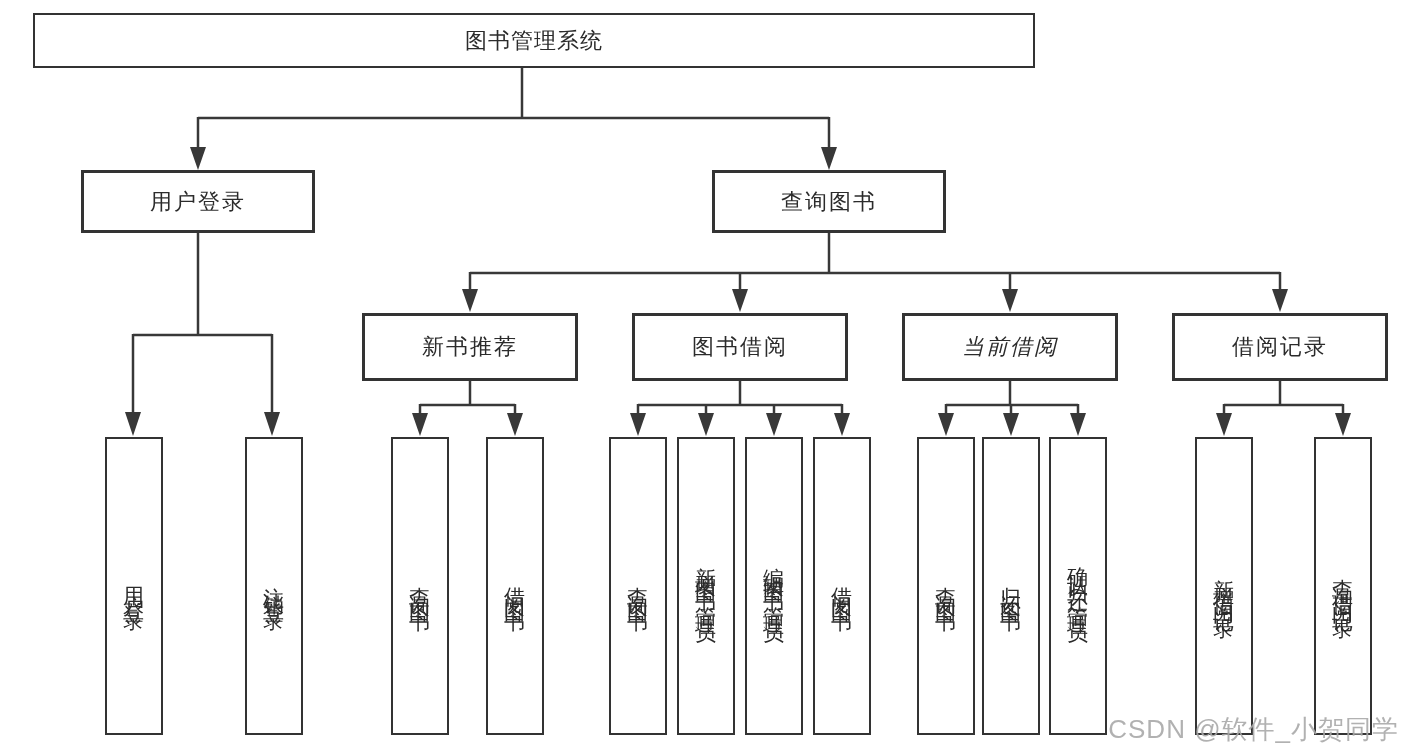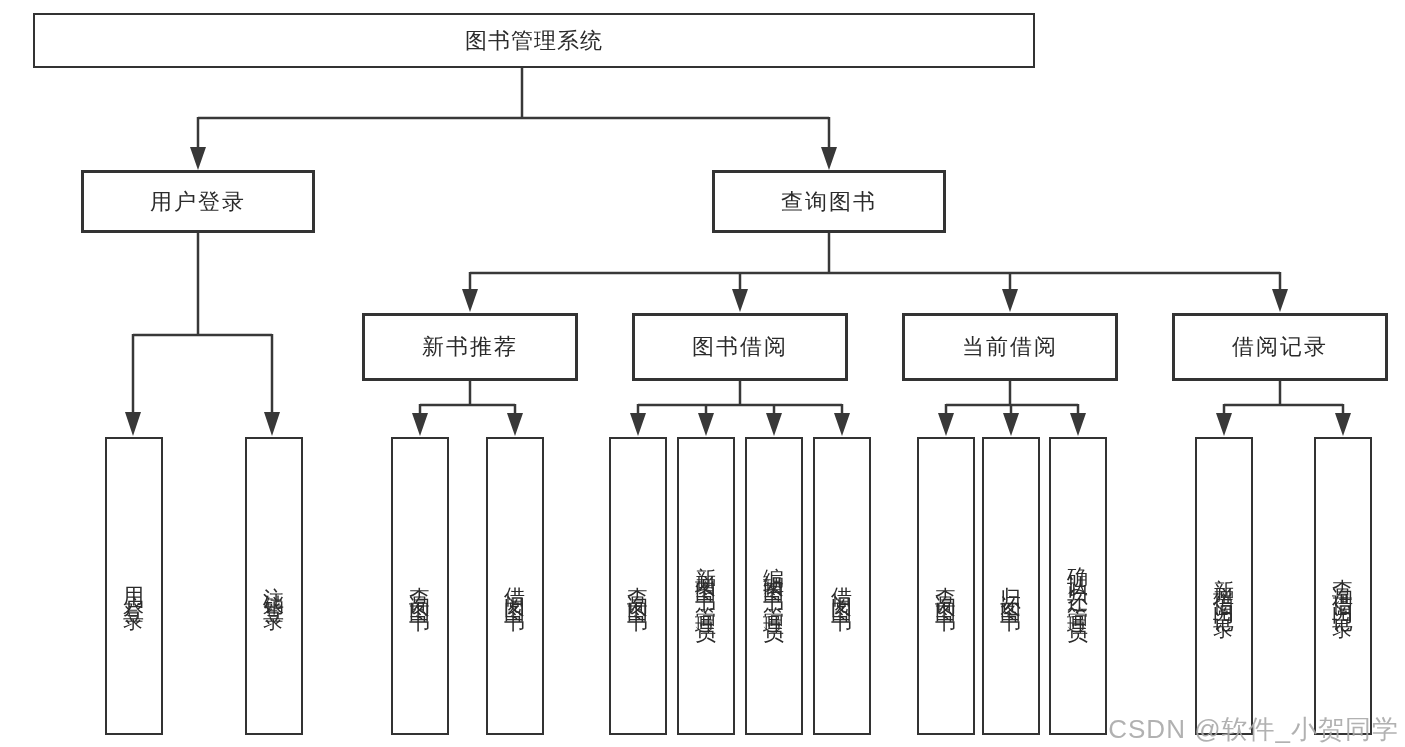--- a/index.html
+++ b/index.html
@@ -15,21 +15,21 @@
     display:flex; align-items:center; justify-content:center;
     white-space:nowrap;
   }
   .root  { left:21px;  top:13px;  width:1002px; height:55px; font-size:22px; border-width:2px; letter-spacing:1px;margin-left:12px; }
   .lvl2  { top:170px; width:234px; height:63px; font-size:22px; letter-spacing:2px; }
   .l2a   { left:81px; }
   .l2b   { left:712px; }
   .lvl3  { top:313px; width:216px; height:68px; font-size:22px; letter-spacing:2px; }
   .l3a   { left:362px; }
   .l3b   { left:632px; }
-  .l3c   { left:902px; }
+  .l3c   { left:902px;font-style:italic; }
   .l3d   { left:1172px; }
   .leaf  {
     top:437px; width:58px; height:298px; border-width:2px;
     writing-mode:vertical-rl; text-orientation:mixed;
     font-size:21px; letter-spacing:8px; line-height:1;
   }
   .leaf1  { left:105px; }
   .leaf2  { left:245px; }
   .leaf3  { left:391px; }
   .leaf4  { left:486px; }

